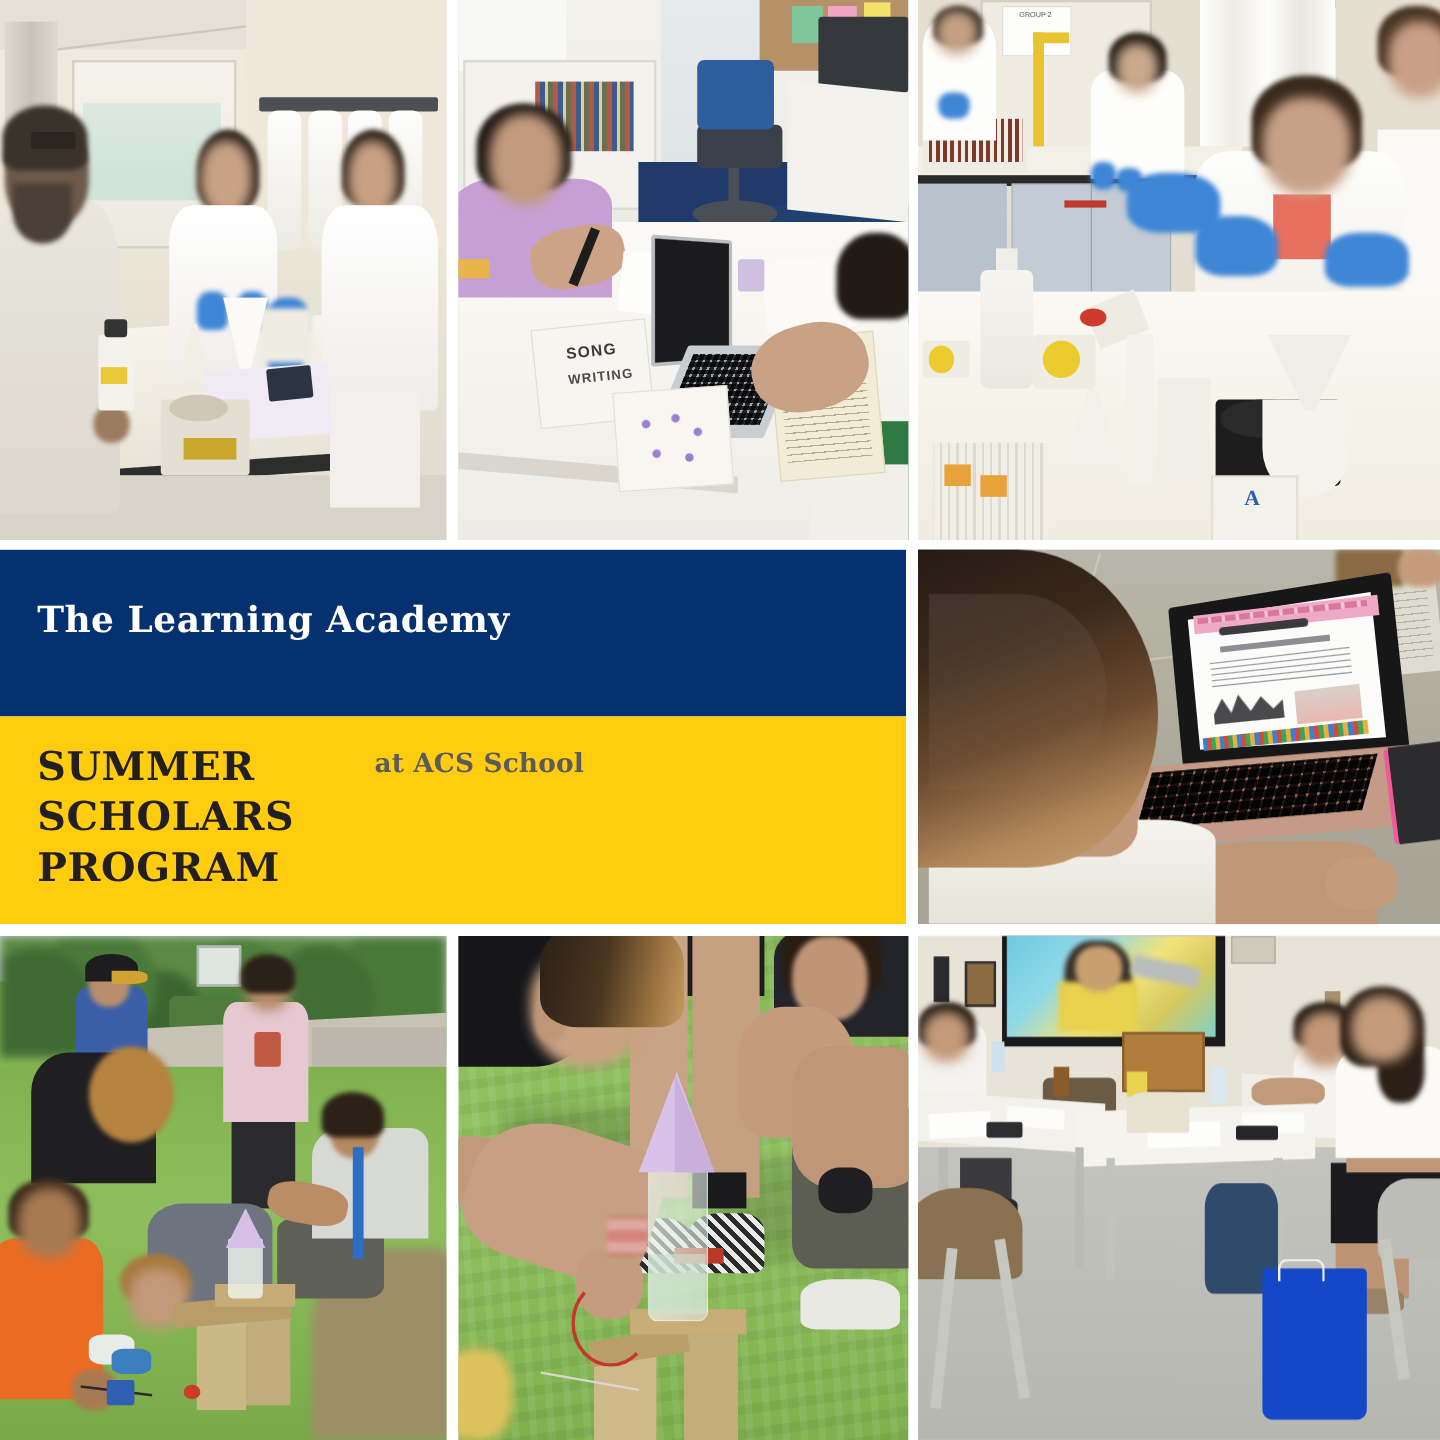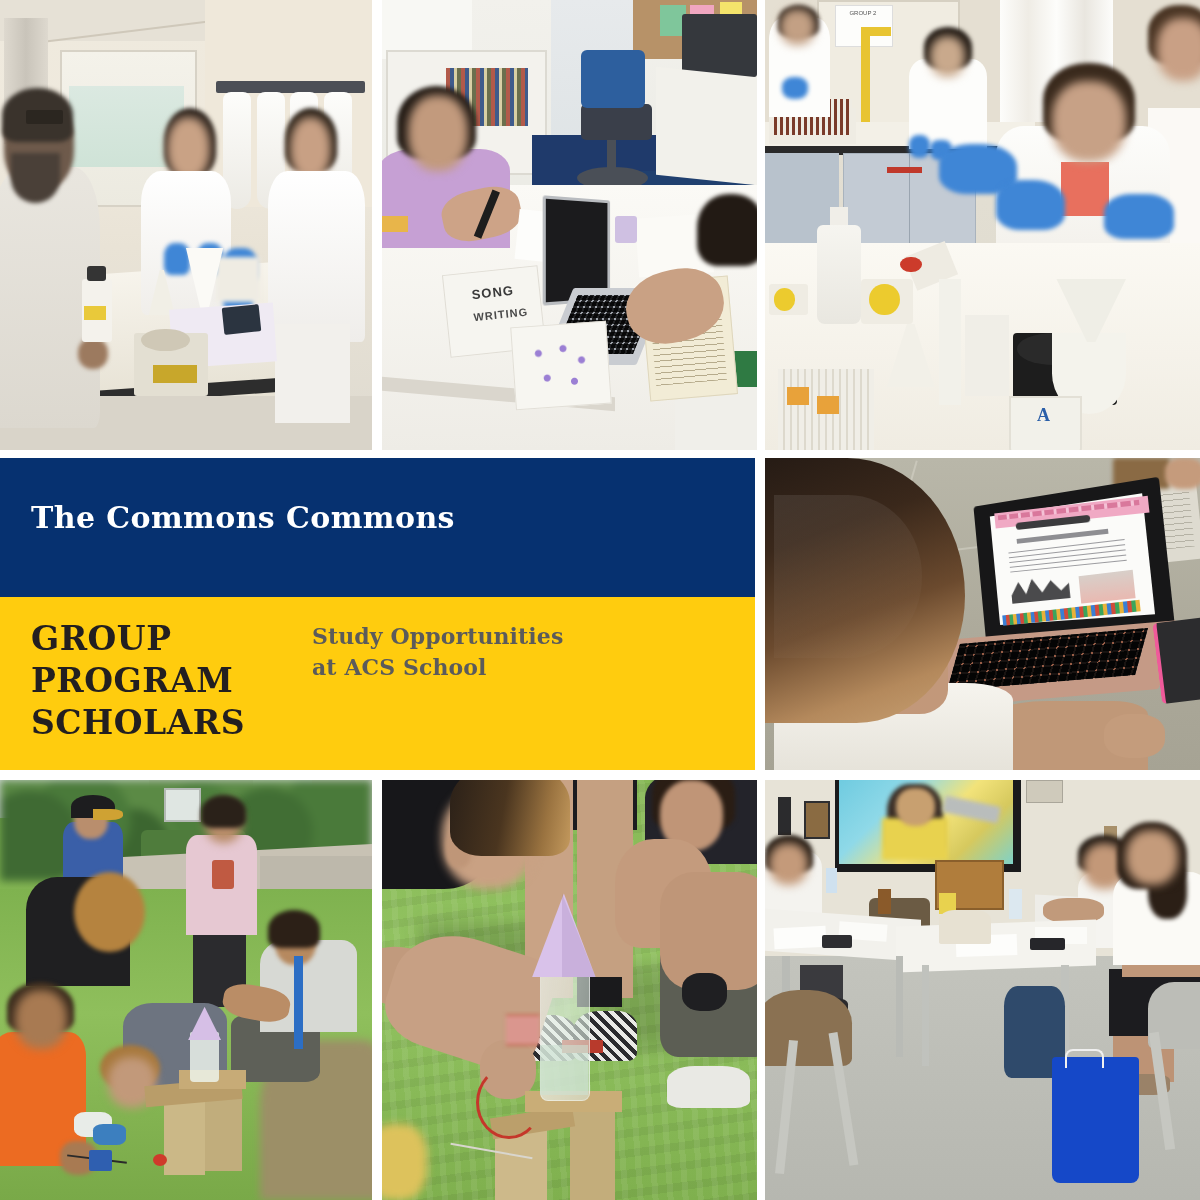--- a/index.html
+++ b/index.html
@@ -634,30 +634,29 @@
       <div class="lay c3-tubes"></div>
       <div class="lay c3-orange1"></div>
       <div class="lay c3-orange2"></div>
       <div class="lay c3-beakerA"></div>
       <div class="lay c3-letterA">A</div>
     </div>
   </div>
 
   <div class="panel">
     <div class="panel-top">
-      <div class="commons">The Commons Commons</div>
+      <div class="commons">The Learning Academy</div>
     </div>
     <div class="panel-bot">
       <div class="prog-wrap">
-        <div class="prog-line">GROUP</div>
+        <div class="prog-line">SUMMER</div>
+        <div class="prog-line">SCHOLARS</div>
         <div class="prog-line">PROGRAM</div>
-        <div class="prog-line">SCHOLARS</div>
       </div>
       <div class="sub-wrap">
-        <div class="sub-line">Study Opportunities</div>
         <div class="sub-line">at ACS School</div>
       </div>
     </div>
   </div>
 
   <div class="cell" id="cell4" style="left:765px;top:458px;width:435px;height:312px;">
     <div class="ph">
       <div class="lay bg"></div>
       <div class="lay c4-tableline1"></div>
       <div class="lay c4-tableline2"></div>

